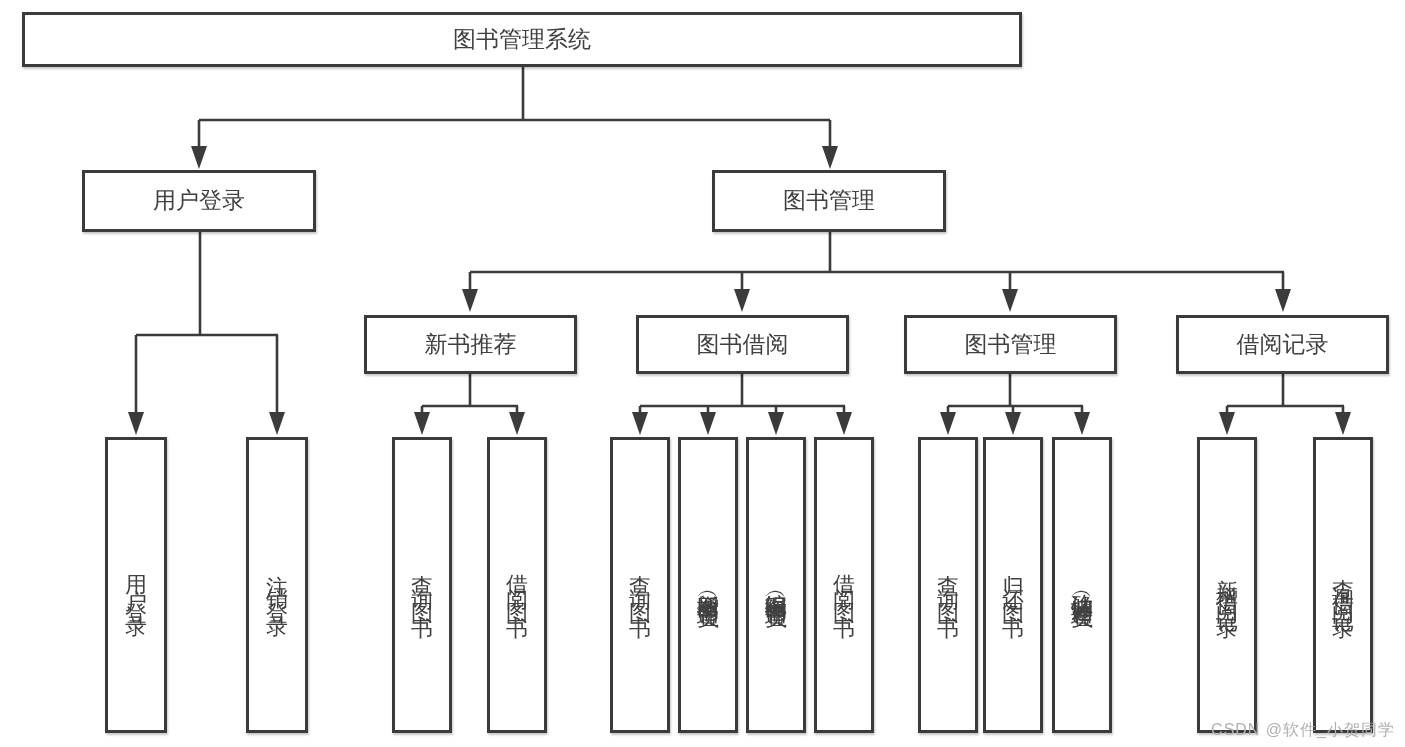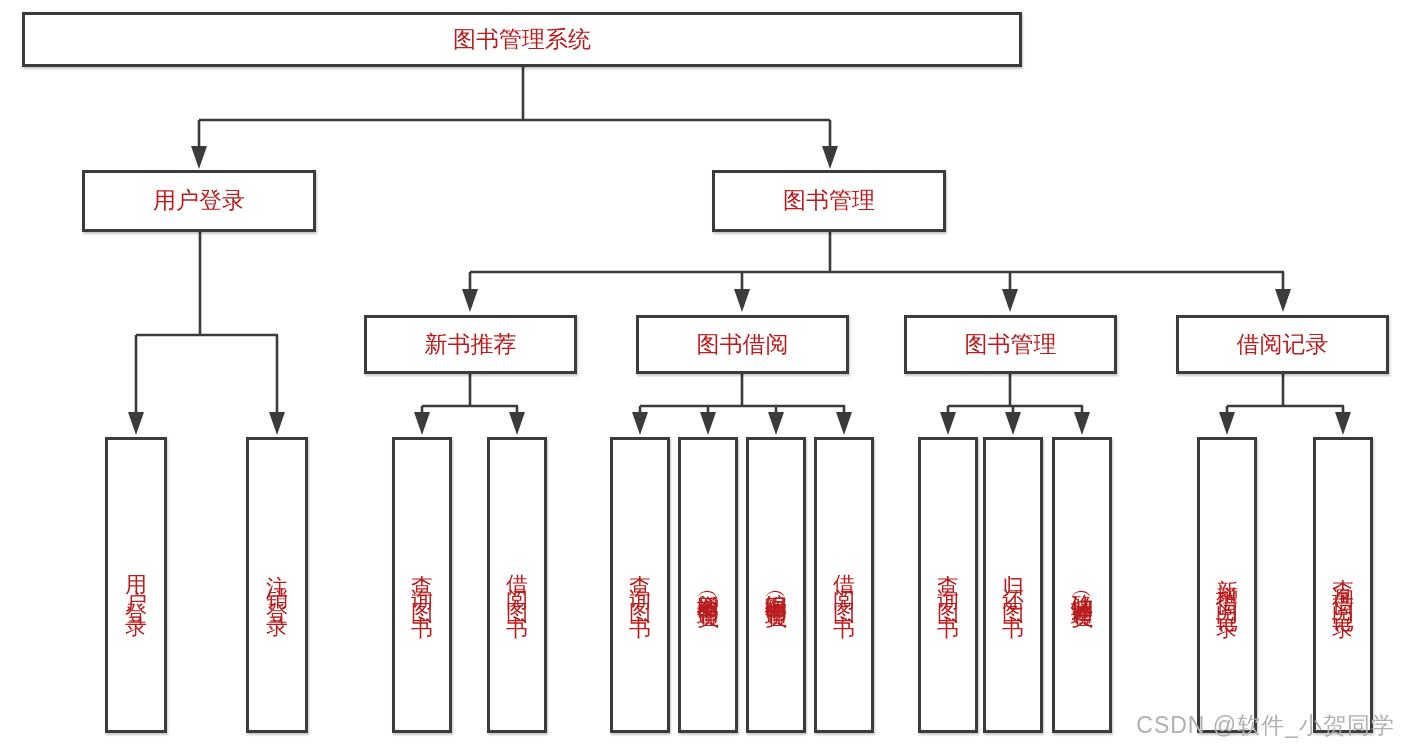--- a/index.html
+++ b/index.html
@@ -19,41 +19,41 @@
     box-sizing:border-box;
     background:#ffffff;
     border:3px solid #3b3b3b;
     display:flex;align-items:center;justify-content:center;
     box-shadow:1px 2px 2px rgba(0,0,0,0.22);
   }
   .box span{
     display:block;
     font-size:23px;
     line-height:1.2;
-    color:#b91c1c;
+    color:#404040;
     white-space:nowrap;
   }
   .lvl-root{left:22px;top:12px;width:1000px;height:55px;}
   .lvl2{top:170px;width:234px;height:62px;}
   .lvl3{top:315px;width:213px;height:59px;}
   .leaf{top:437px;height:296px;}
   .leaf span{
     writing-mode:vertical-rl;
     text-orientation:mixed;
     font-size:22px;
     line-height:1;
     white-space:normal;
   }
   .ls4 span{letter-spacing:14px;}
   .ls6 span{letter-spacing:8px;}
   .ls9 span{letter-spacing:2px;}
   .watermark{
     position:absolute;
     right:10px;bottom:6px;
-    font-size:23px;
+    font-size:16px;
     color:#b0b0b0;
     z-index:5;
     letter-spacing:1px;
   }
 </style>
 </head>
 <body>
 
 <div id="stage">
 

